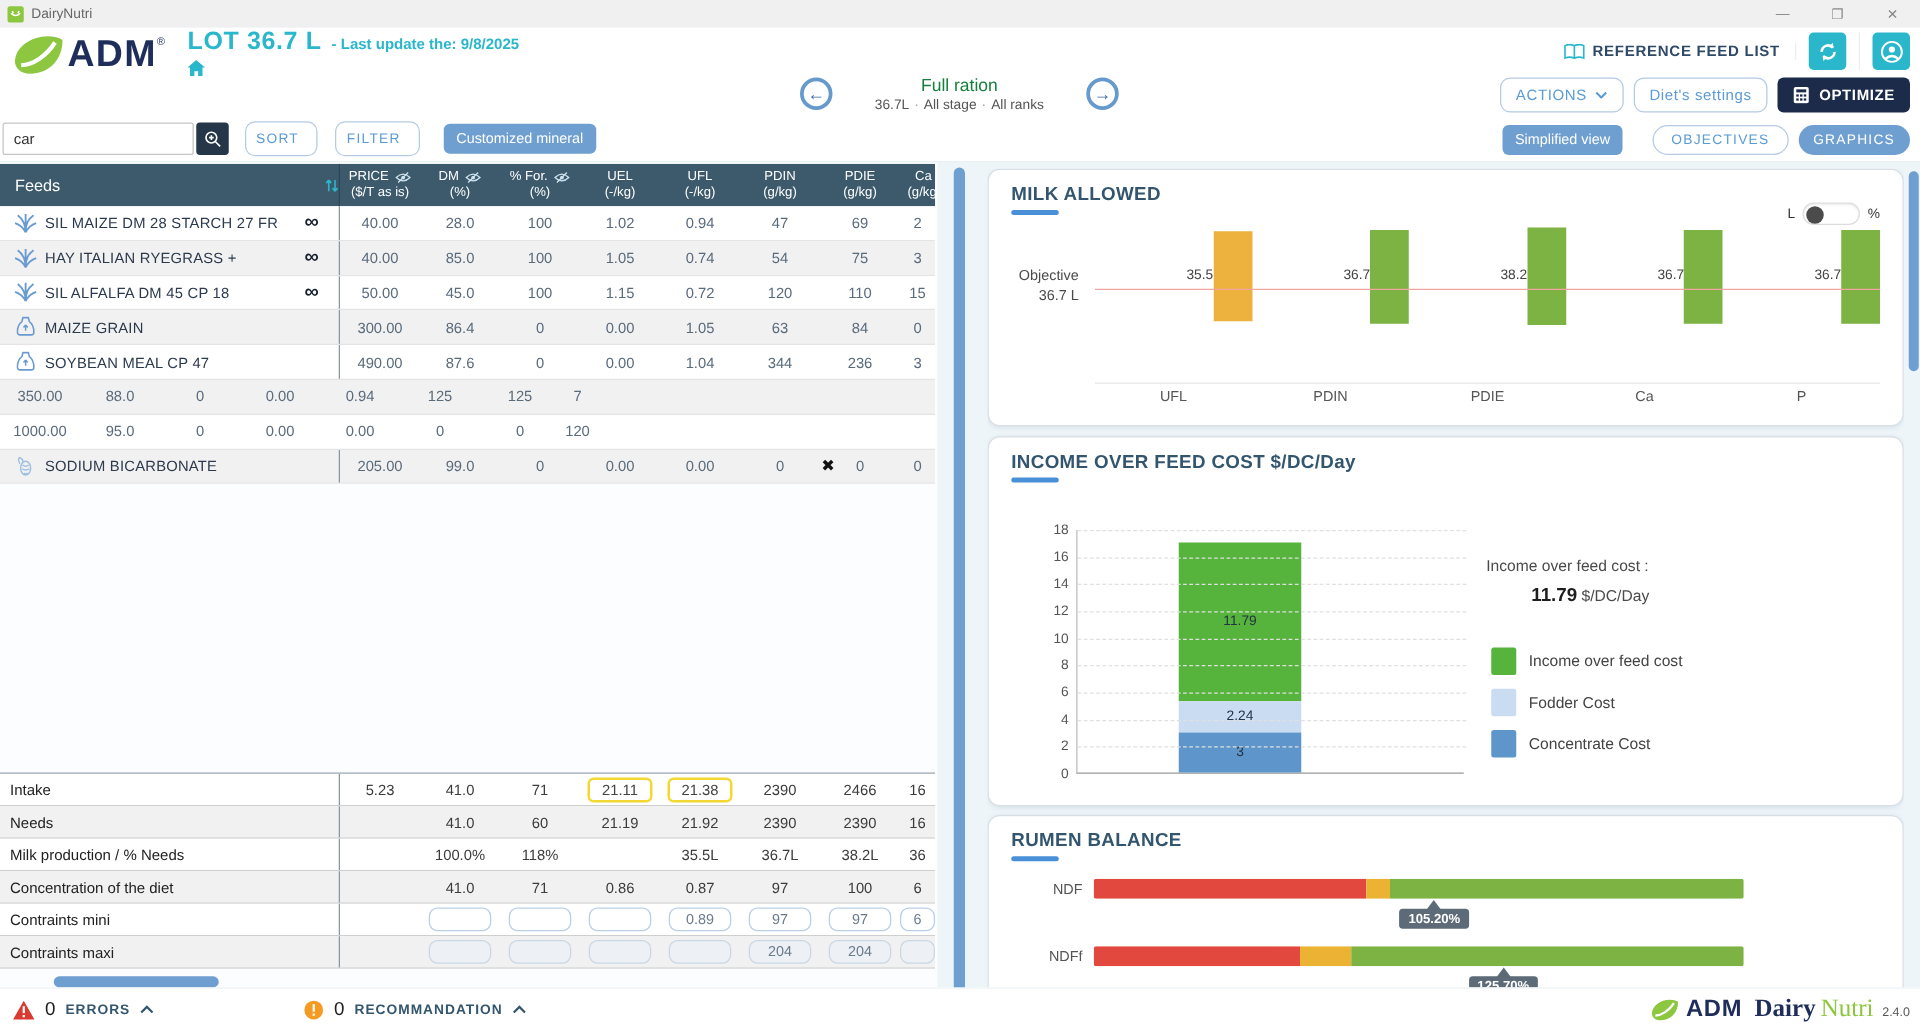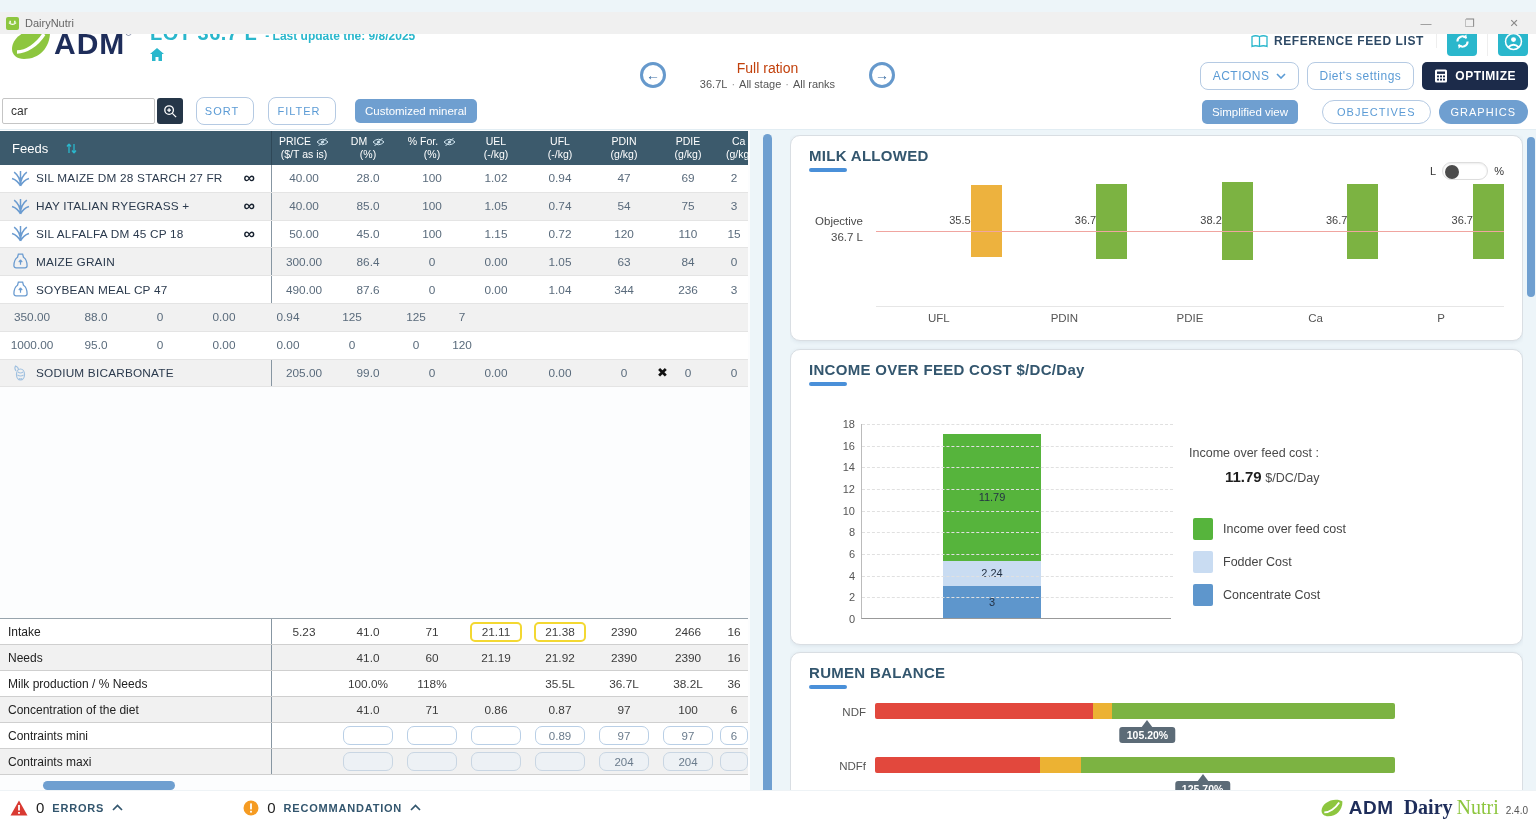--- a/index.html
+++ b/index.html
@@ -1,20 +1,20 @@
 <!DOCTYPE html>
 <html><head>
 <meta charset="utf-8">
 <style>
   html,body{margin:0;padding:0;width:1536px;height:824px;overflow:hidden;
     font-family:"Liberation Sans","DejaVu Sans",sans-serif;background:#edf5f9;position:relative;}
   *{box-sizing:border-box;}
 
   
-  #titlebar{position:absolute;left:0;top:12px;width:1536px;height:22px;background:#f0f0f0;
+  #titlebar{position:absolute;left:0;top:0;width:1536px;height:22px;background:#f0f0f0;
     display:flex;align-items:center;font-size:11px;color:#666;z-index:50;}
   #app-ico{width:13px;height:13px;background:#8dc63f;border-radius:2px;margin:0 6px 0 6px;
     display:flex;align-items:center;justify-content:center;}
   .wctl{width:44px;height:22px;display:flex;align-items:center;justify-content:center;
     color:#888;font-size:11px;}
   #win-spacer{flex:1;}
 
   
   #header{position:absolute;left:0;top:22px;width:1536px;height:108px;background:#fff;
     border-bottom:1px solid #e2edf3;}
@@ -31,21 +31,21 @@
     color:#2e4a66;letter-spacing:.6px;padding-right:12px;border-right:1px solid #eee;}
   .cyanbtn{width:30px;height:30px;background:#2ab7cc;border-radius:4px;display:flex;
     align-items:center;justify-content:center;}
   #user-btn-wrap{padding-left:10px;border-left:1px solid #eee;}
 
   
   #ration-nav{position:absolute;left:640px;top:60px;width:255px;display:flex;align-items:center;}
   .navcirc{width:26px;height:26px;border:3px solid #6699cc;border-radius:50%;background:#fff;
     display:flex;align-items:center;justify-content:center;color:#3b6ea5;font-weight:bold;font-size:14px;}
   #ration-center{flex:1;text-align:center;}
-  #ration-title{font-size:14px;color:#c2410c;}
+  #ration-title{font-size:14px;color:#15803d;}
   #ration-sub{font-size:11px;color:#555;margin-top:2px;}
   .dotsep{color:#999;margin:0 4px;}
 
   
   #action-bar{position:absolute;right:8px;top:62px;display:flex;gap:8px;align-items:center;}
   .outbtn{height:28px;border:1.5px solid #b5cae3;border-radius:8px;background:#fff;
     color:#5b9bd5;font-size:12px;display:flex;align-items:center;justify-content:center;
     padding:0 12px;gap:6px;letter-spacing:.5px;}
   #optimize-btn{height:28px;background:#1c2b4a;border-radius:5px;color:#fff;font-weight:bold;
     font-size:12px;display:flex;align-items:center;gap:7px;padding:0 12px;letter-spacing:.5px;}
@@ -65,21 +65,21 @@
     border-radius:3px;display:flex;align-items:center;justify-content:center;}
   #sort-btn{position:absolute;left:196px;top:1px;width:58px;height:28px;}
   #filter-btn{position:absolute;left:268px;top:1px;width:68px;height:28px;}
   #cust-min{position:absolute;left:355px;top:3px;height:24px;}
 
   
   #left-bg{position:absolute;left:0;top:130px;width:750px;height:660px;background:#fcfdfe;}
   #feed-table{position:absolute;left:0;top:131px;width:748px;overflow:hidden;}
   #ftable-head{display:flex;height:34px;background:#3c5a6c;color:#fff;}
   #feeds-hcell{width:272px;display:flex;align-items:center;padding-left:12px;gap:18px;
-    font-size:13px;border-right:1.5px solid #2e4757;}
+    font-size:13px;border-right:1.5px solid #2e4757;justify-content:space-between;}
   .col-h{width:64px;display:flex;flex-direction:column;align-items:center;justify-content:center;
     font-size:10.5px;line-height:1.2;}
   .col-h .l1{display:flex;align-items:center;gap:3px;}
   .col-h.clipped{width:28px;align-items:flex-start;overflow:hidden;}
   .col-h.clipped span{white-space:nowrap;padding-left:6px;}
   .frow{display:flex;height:27.8px;border-bottom:1px solid #e4e4e4;background:#fff;align-items:center;}
   .frow:nth-child(even){background:#f1f1f1;}
   .fname{width:272px;display:flex;align-items:center;height:100%;padding-left:8px;gap:4px;
     border-right:1.5px solid #8796a2;}
   .fname .nm{font-size:11.8px;color:#2b3a4d;letter-spacing:.2px;}

